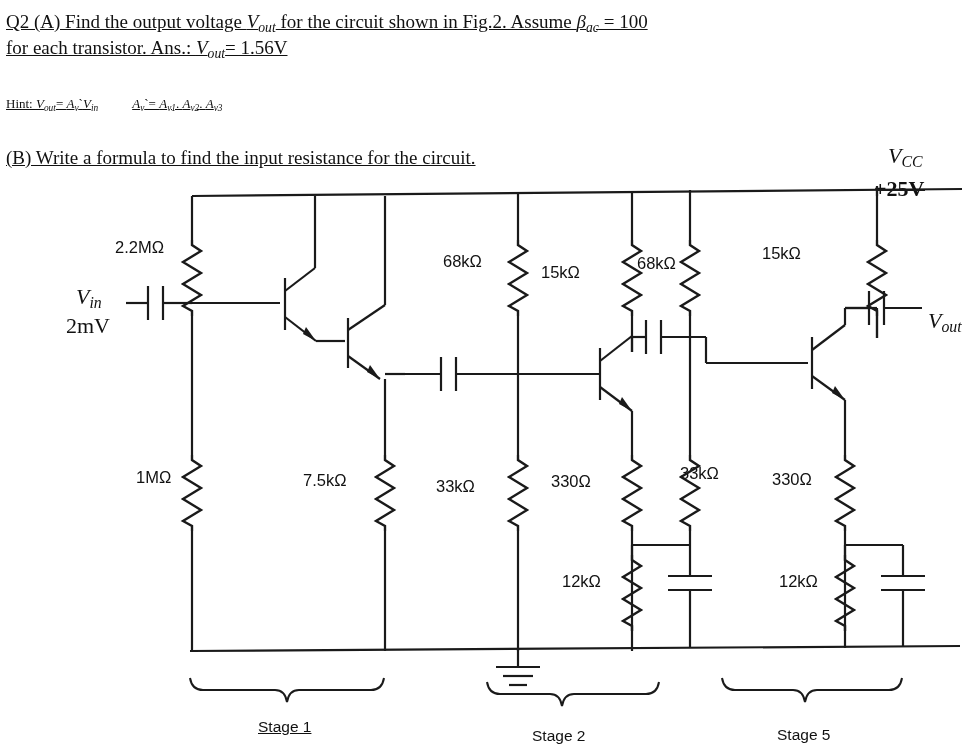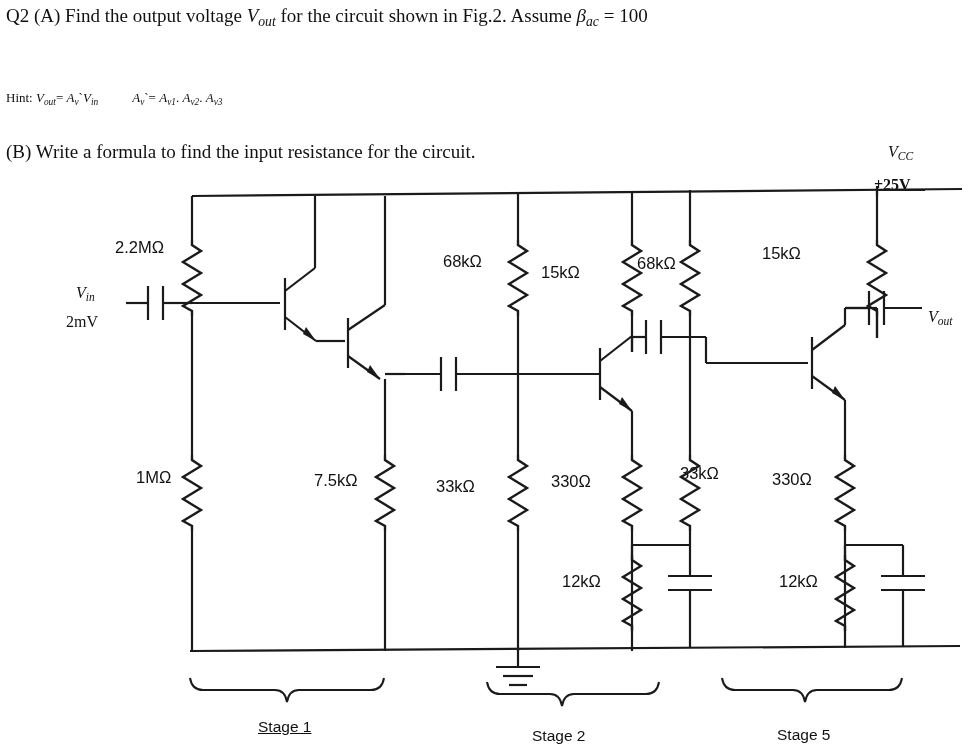--- a/index.html
+++ b/index.html
@@ -13,23 +13,24 @@
     height: 754px;
     background: #ffffff;
     overflow: hidden;
     font-family: "Liberation Serif", serif;
     color: #000000;
   }
   .qtext {
     position: absolute;
     font-family: "Liberation Serif", serif;
     font-size: 19px;
-    line-height: 24px;
+    line-height: 36px;
     color: #111111;
     white-space: nowrap;
+    text-decoration: underline;
   }
   #q-line1 { left: 6px;  top: 4px; }
   #q-line2 { left: 6px;  top: 30px; }
   #q-hint  { left: 6px;  top: 86px; font-size: 13px; }
   #q-partb { left: 6px;  top: 140px; }
 
   .it { font-style: italic; }
   .sub {
     font-size: 0.72em;
     vertical-align: -0.28em;
@@ -40,21 +41,21 @@
   
   .clabel {
     position: absolute;
     font-family: "Liberation Sans", sans-serif;
     font-size: 16.5px;
     color: #111111;
     white-space: nowrap;
   }
   .clabel.serif {
     font-family: "Liberation Serif", serif;
-    font-size: 16px;
+    font-size: 22px;
   }
   .stagelabel {
     position: absolute;
     font-family: "Liberation Sans", sans-serif;
     font-size: 15.5px;
     color: #111111;
     white-space: nowrap;
   }
   #svg-circuit {
     position: absolute;
@@ -64,38 +65,41 @@
 </style>
 </head>
 <body>
 
 <div id="page">
 
   <div class="qtext" id="q-line1">
     <span>Q2 (A) Find the output voltage </span><span class="it">V</span><span class="sub">out</span><span> for the circuit shown in Fig.2. Assume </span><span class="it">β</span><span class="sub">ac</span><span> = 100</span>
   </div>
 
+  <div class="qtext" id="q-line2">
+    <span>for each transistor. Ans.: </span><span class="it">V</span><span class="sub">out</span><span>= 1.56V</span>
+  </div>
 
   <div class="qtext" id="q-hint">
     <span>Hint: </span><span class="it">V</span><span class="sub">out</span><span>= </span><span class="it">A</span><span class="sub">v</span><span>`</span><span class="it">V</span><span class="sub">in</span><span class="gap-s"></span><span class="it">A</span><span class="sub">v</span><span>`= </span><span class="it">A</span><span class="sub">v1</span><span>. </span><span class="it">A</span><span class="sub">v2</span><span>. </span><span class="it">A</span><span class="sub">v3</span>
   </div>
 
   <div class="qtext" id="q-partb">(B) Write a formula to find the input resistance for the circuit.</div>
 
   <div class="clabel serif" style="left:888px; top:143px;"><span class="it">V</span><span class="sub">CC</span></div>
   <div class="clabel serif" style="left:874px; top:176px;font-weight:bold;">+25V</div>
 
   <div class="clabel serif" style="left:76px; top:284px;"><span class="it">V</span><span class="sub">in</span></div>
   <div class="clabel serif" style="left:66px; top:313px;">2mV</div>
 
   <div class="clabel serif" style="left:928px; top:308px;"><span class="it">V</span><span class="sub">out</span></div>
 
   <div class="clabel" style="left:115px; top:238px;">2.2MΩ</div>
   <div class="clabel" style="left:136px; top:468px;">1MΩ</div>
-  <div class="clabel" style="left:314px; top:471px;">7.5kΩ</div>
+  <div class="clabel" style="left:303px; top:471px;">7.5kΩ</div>
 
   <div class="clabel" style="left:443px; top:252px;">68kΩ</div>
   <div class="clabel" style="left:436px; top:477px;">33kΩ</div>
   <div class="clabel" style="left:541px; top:263px;">15kΩ</div>
   <div class="clabel" style="left:551px; top:472px;">330Ω</div>
   <div class="clabel" style="left:562px; top:572px;">12kΩ</div>
 
   <div class="clabel" style="left:637px; top:254px;">68kΩ</div>
   <div class="clabel" style="left:680px; top:464px;">33kΩ</div>
   <div class="clabel" style="left:762px; top:244px;">15kΩ</div>

